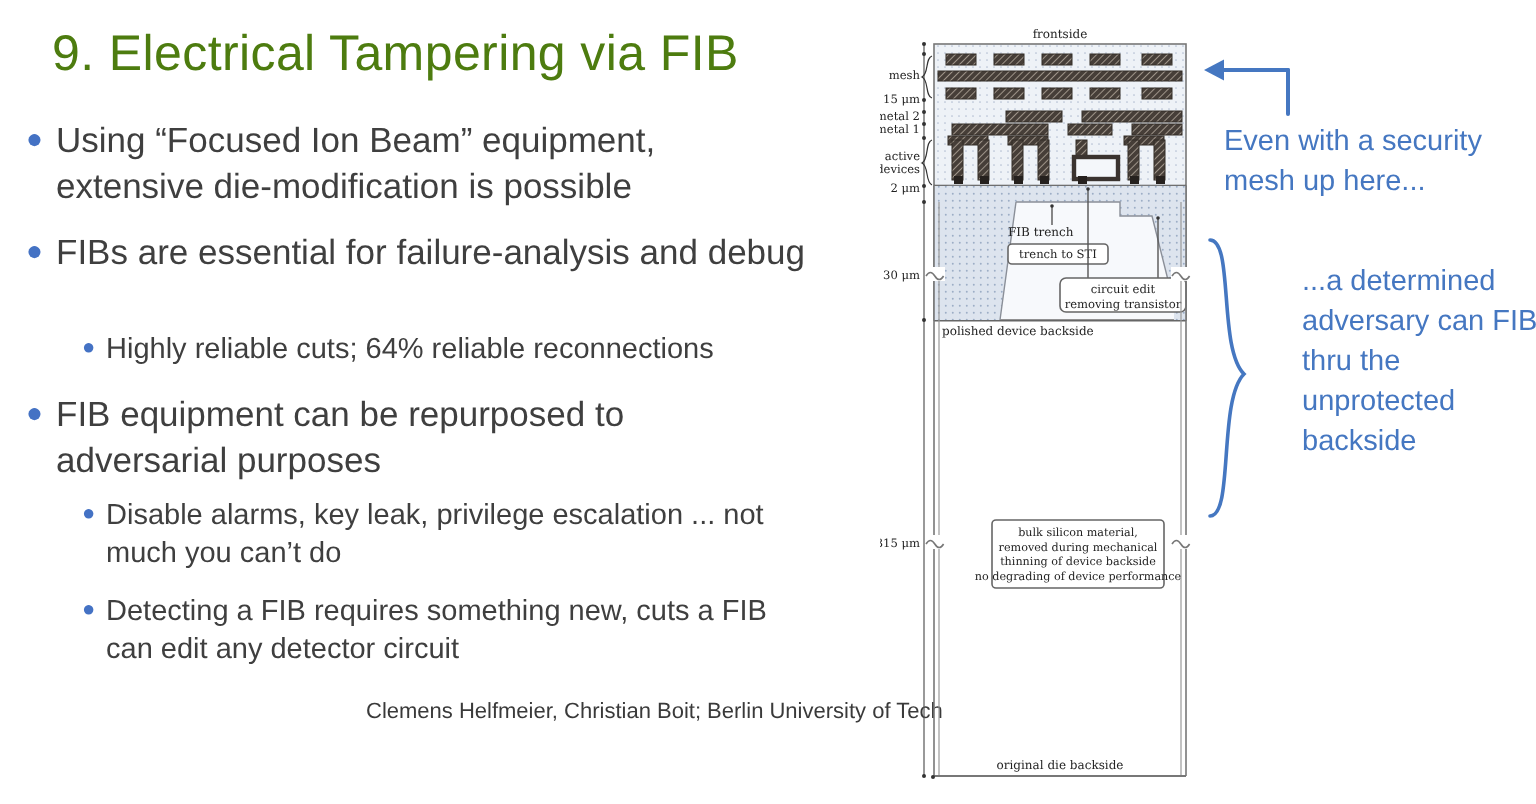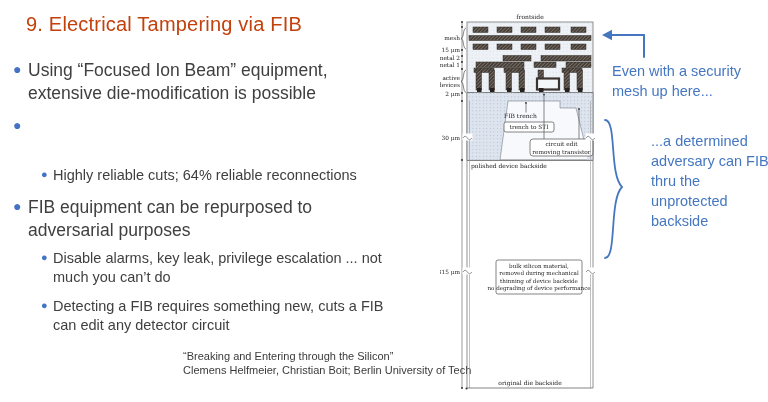--- a/index.html
+++ b/index.html
@@ -1,18 +1,18 @@
 <!DOCTYPE html>
 <html><head>
 <meta charset="utf-8">
 <style>
   html,body{margin:0;padding:0;background:#ffffff;}
   .slide{position:relative;width:768px;height:402px;background:#ffffff;overflow:hidden;
          font-family:"Liberation Sans",sans-serif;}
-  .title{position:absolute;left:26px;top:13px;font-size:20px;color:#c2410c;letter-spacing:.2px;}
+  .title{position:absolute;left:26px;top:13px;font-size:25px;color:#4d7c0f;letter-spacing:.2px;}
   .bullet{position:absolute;color:#3f3f3f;}
   .bullet .dot{position:absolute;color:#4472c4;}
   .l1{font-size:17.5px;line-height:23px;}
   .l1 .dot{left:-15px;top:-1px;font-size:14px;}
   .l2{font-size:14.5px;line-height:19px;}
   .l2 .dot{left:-12px;top:-1px;font-size:11px;}
   .citation{position:absolute;left:183px;top:350px;font-size:11px;line-height:13.5px;color:#3a3a3a;}
   .fig{position:absolute;left:440px;top:8px;}
   .figtext{font-family:"DejaVu Serif","Liberation Serif",serif;fill:#222222;}
   .f6{font-size:6px;}
@@ -29,40 +29,40 @@
 <div class="slide">
 
   <div class="title">9. Electrical Tampering via FIB</div>
 
   <div class="bullet l1" style="left:28px;top:59px;width:350px;">
     <span class="dot">●</span>
     <span>Using “Focused Ion Beam” equipment, extensive die-modification is possible</span>
   </div>
   <div class="bullet l1" style="left:28px;top:115px;width:388px;">
     <span class="dot">●</span>
+    <span>FIBs are essential for failure-analysis and debug</span>
   </div>
   <div class="bullet l2" style="left:53px;top:166px;width:400px;">
     <span class="dot">●</span>
     <span>Highly reliable cuts; 64% reliable reconnections</span>
   </div>
   <div class="bullet l1" style="left:28px;top:196px;width:320px;">
     <span class="dot">●</span>
     <span>FIB equipment can be repurposed to adversarial purposes</span>
   </div>
   <div class="bullet l2" style="left:53px;top:249px;width:368px;">
     <span class="dot">●</span>
     <span>Disable alarms, key leak, privilege escalation ... not much you can’t do</span>
   </div>
   <div class="bullet l2" style="left:53px;top:297px;width:352px;">
     <span class="dot">●</span>
     <span>Detecting a FIB requires something new, cuts a FIB can edit any detector circuit</span>
   </div>
 
   <div class="citation">
-    <div>“Breaking and Entering through the Silicon”</div>
     <div>Clemens Helfmeier, Christian Boit; Berlin University of Tech</div>
   </div>
 
   <svg class="fig" width="180" height="394" viewBox="0 0 180 394">
     <defs>
       <pattern id="hatch" width="2.5" height="2.5" patternUnits="userSpaceOnUse" patternTransform="rotate(45)">
         <rect width="2.5" height="2.5" fill="#463e38"></rect>
         <line x1="0" y1="0" x2="0" y2="2.5" stroke="#a89e92" stroke-width="0.9"></line>
       </pattern>
       <pattern id="topdots" width="3.5" height="3.5" patternUnits="userSpaceOnUse">

